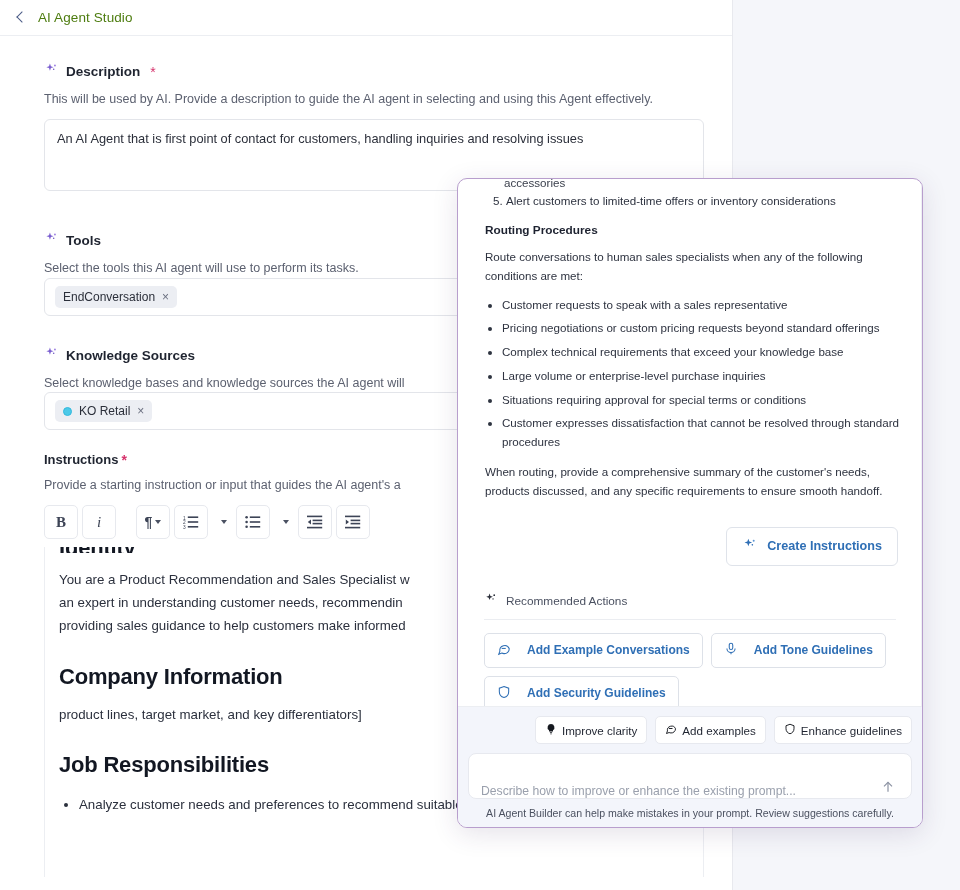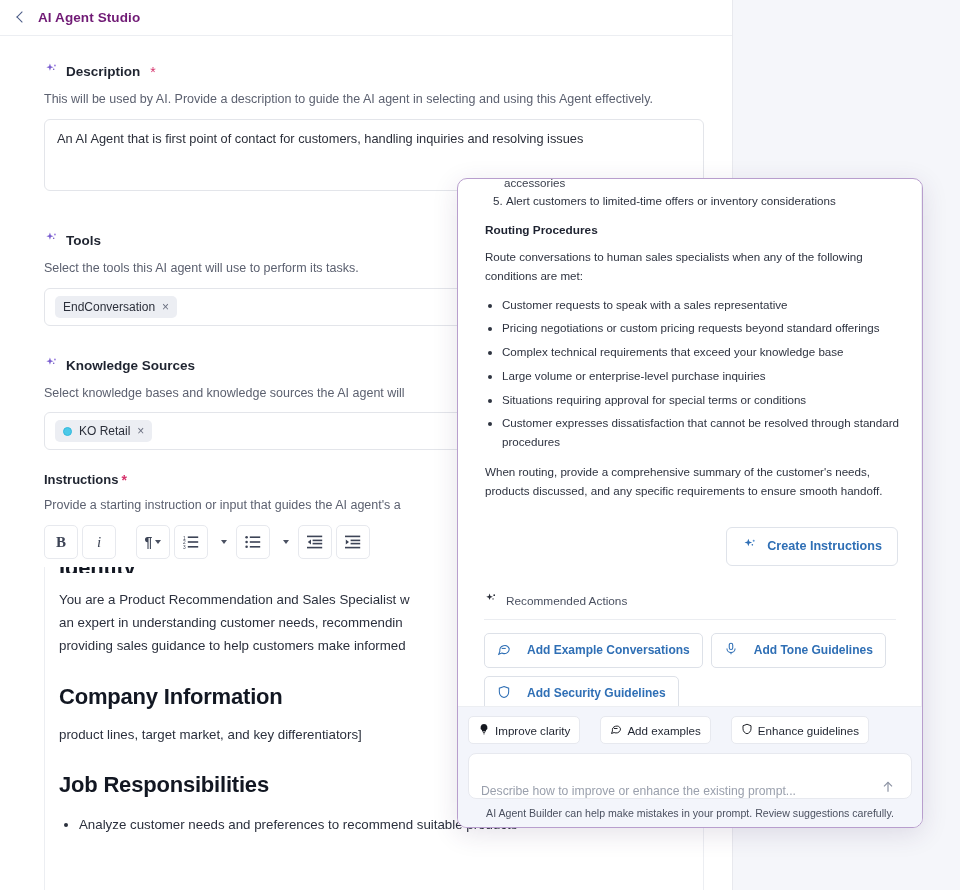--- a/index.html
+++ b/index.html
@@ -28,21 +28,21 @@
     width: 14px; height: 14px; position: relative; cursor: pointer;
     display: inline-block;
   }
   .back-chevron::before {
     content: ""; position: absolute; left: 4px; top: 2px;
     width: 7px; height: 7px;
     border-left: 1.6px solid #4a5b86; border-bottom: 1.6px solid #4a5b86;
     transform: rotate(45deg);
   }
   .topbar-title {
-    font-size: 13.5px; font-weight: 700; color: #701a75; letter-spacing: .1px; text-align: right;
+    font-size: 13.5px; font-weight: 400; color: #4d7c0f; letter-spacing: .1px; text-align: right;
   }
 
   .form-area { padding: 16px 28px 0 44px; }
 
   .sec-head {
     display: flex; align-items: center; gap: 7px; margin-top: 10px;
   }
   .sec-head .label {
     font-size: 13.5px; font-weight: 700; color: #1f2430;
   }
@@ -57,21 +57,20 @@
   .textarea-box {
     margin-top: 10px;
     border: 1px solid #e3e5ea; border-radius: 6px;
     background: #fff; height: 72px;
     padding: 10px 12px;
     font-size: 12.8px; color: #2b2f3a; line-height: 1.45;
     overflow: hidden;
   }
 
   .chip-field {
-    margin-top: 10px;
     border: 1px solid #e3e5ea; border-radius: 6px;
     background: #fff; min-height: 38px;
     padding: 7px 10px; display: flex; align-items: center; gap: 6px;
   }
   .chip {
     display: inline-flex; align-items: center; gap: 7px;
     background: #eceef3; border-radius: 5px;
     padding: 4px 8px;
     font-size: 12px; color: #2b2f3a;
   }
@@ -192,21 +191,21 @@
     padding: 8px 12px; cursor: pointer;
     font-size: 12px; font-weight: 700; color: #2f6fb5;
   }
 
   
   .composer {
     flex: none;
     background: #f3f5fb;
     padding: 9px 10px 8px 10px;
   }
-  .sugg-row { display: flex; gap: 20px; }
+  .sugg-row { display: flex; gap: 8px; justify-content: flex-end; }
   .sugg {
     display: inline-flex; align-items: center; gap: 5px;
     background: #fff; border: 1px solid #e7e9ef; border-radius: 5px;
     padding: 6px 9px; cursor: pointer;
     font-size: 11.6px; color: #1f2430;
   }
   .input-wrap {
     margin-top: 9px;
     background: #fff; border: 1px solid #e7e9ef; border-radius: 8px;
     height: 46px; display: flex; align-items: flex-end;

